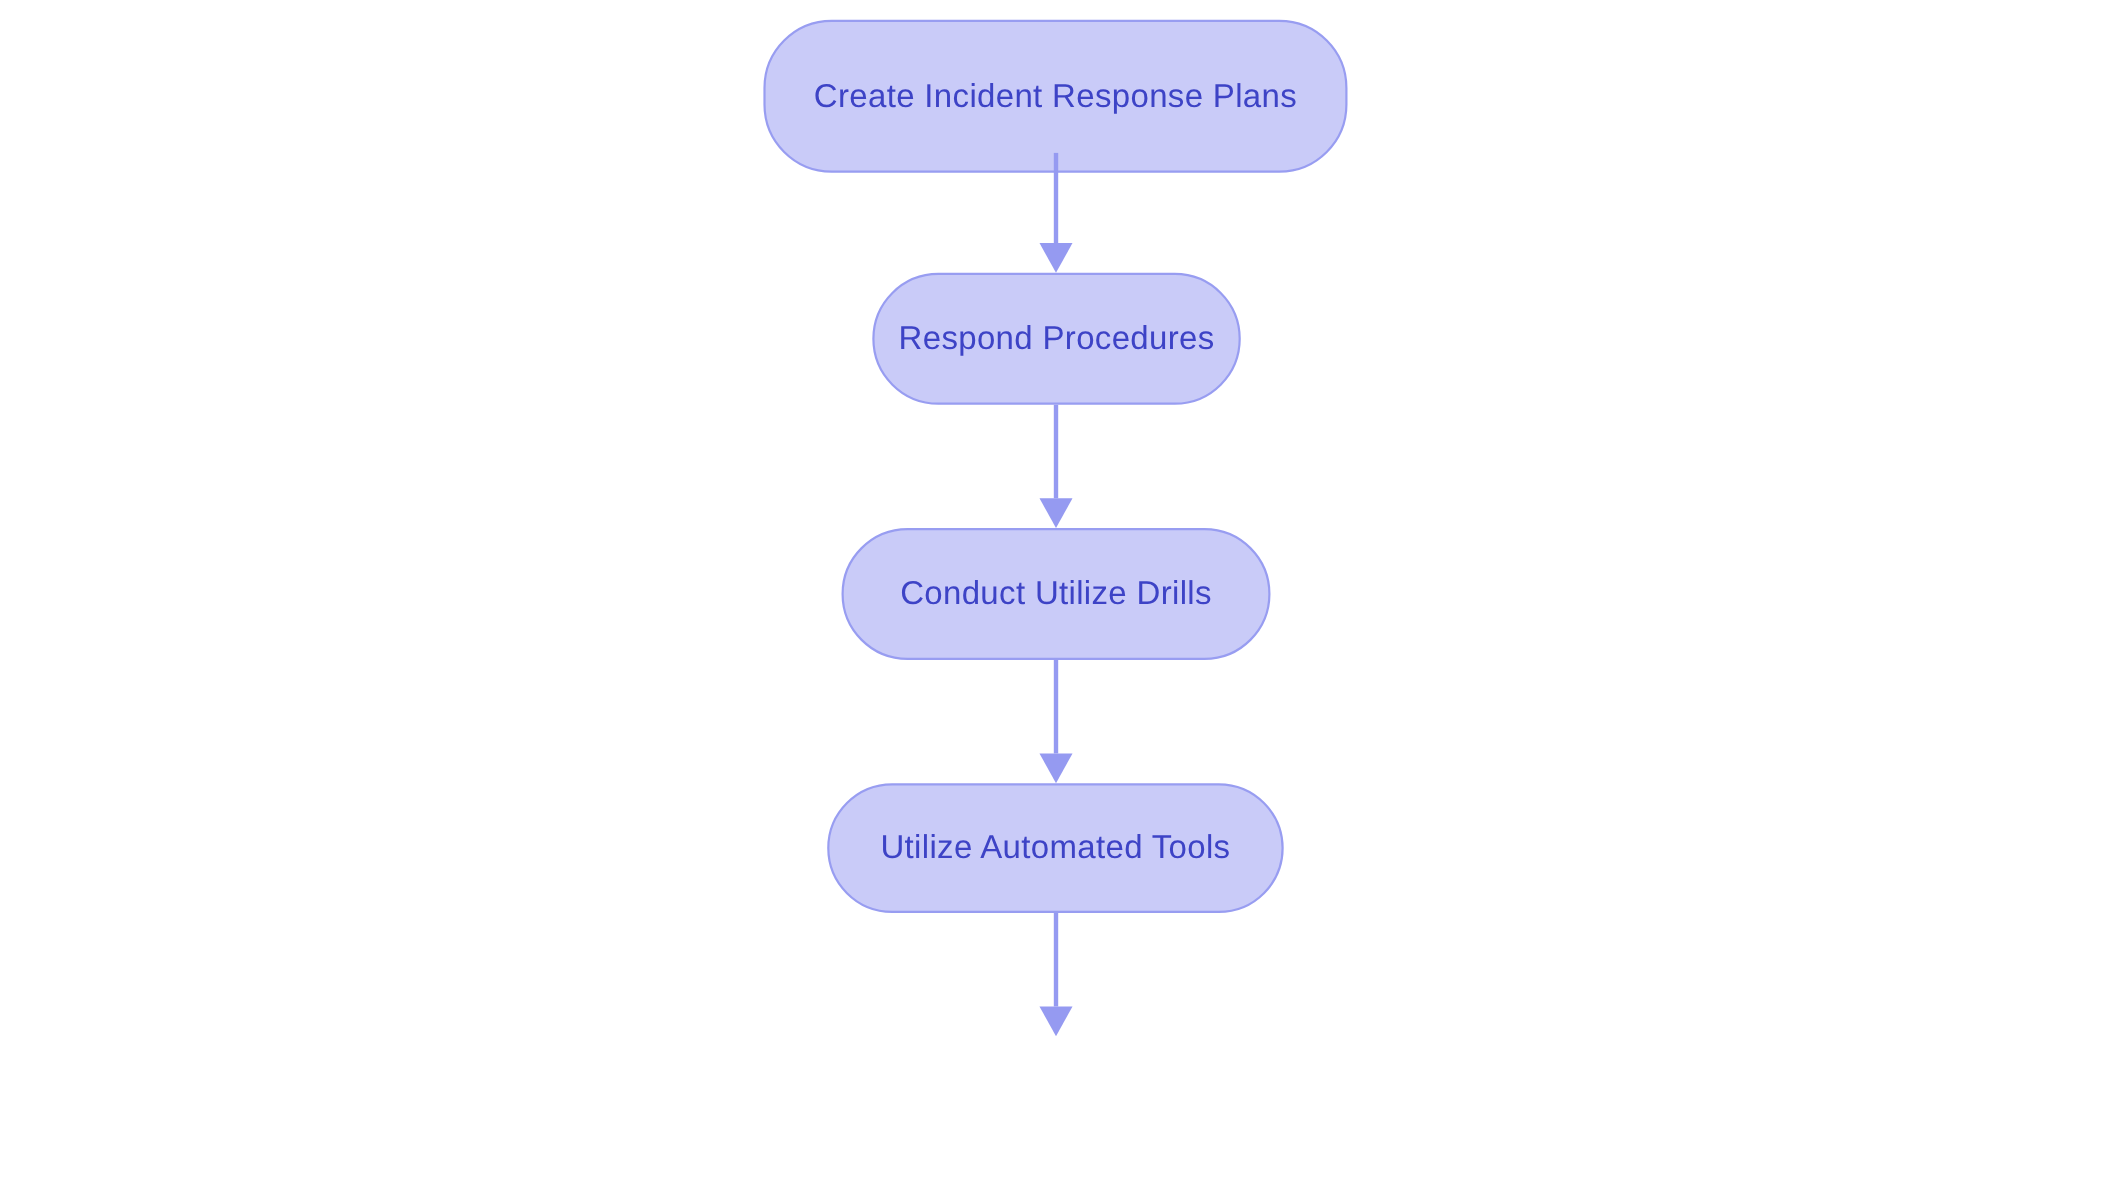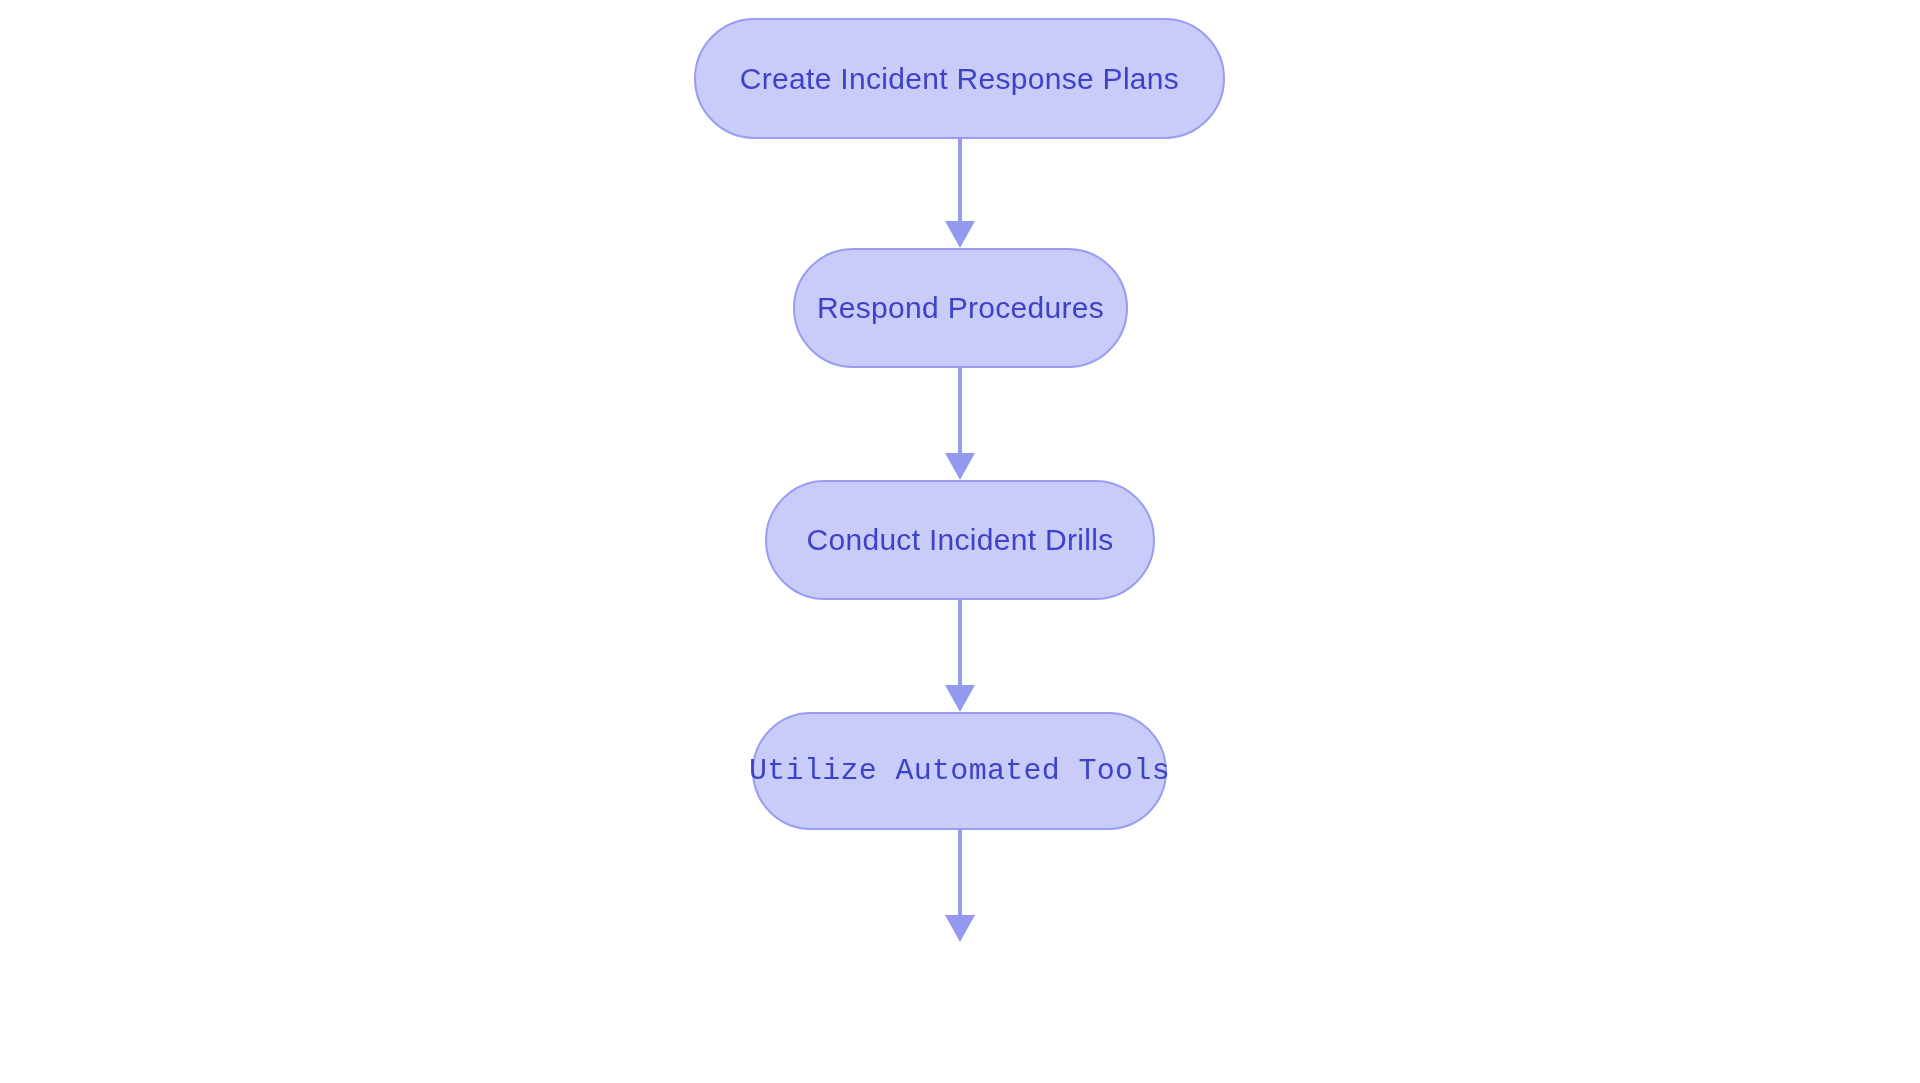--- a/index.html
+++ b/index.html
@@ -24,24 +24,24 @@
     background: var(--node-fill, #c9cbf8);
     border: 2px solid var(--node-border, #989df1);
     border-radius: 62px;
     color: var(--node-text, #3d43c6);
     font-size: 30px;
     font-weight: 500;
     letter-spacing: 0.3px;
     text-align: center;
     white-space: nowrap;
   }
-  .node-1 { left: 694px; top: 18px;  width: 531px; height: 121px; text-align: center; }
+  .node-1 { left: 694px; top: 18px;  width: 531px; height: 139px; text-align: center; }
   .node-2 { left: 793px; top: 248px; width: 335px; height: 120px; }
   .node-3 { left: 765px; top: 480px; width: 390px; height: 120px; }
-  .node-4 { left: 752px; top: 712px; width: 415px; height: 118px; font-family: Liberation Mono, monospace; }
+  .node-4 { left: 752px; top: 712px; width: 415px; height: 118px; }
   .node-5 { left: 770px; top: 942px; width: 382px; height: 118px; }
 
   .flow-edge {
     position: absolute;
     left: 945px;           
     width: 30px;
     display: flex;
     flex-direction: column;
     align-items: center;
   }
@@ -80,21 +80,21 @@
   <div class="flow-node node-2">
     <span>Respond Procedures</span>
   </div>
 
   <div class="flow-edge edge-2">
     <div class="edge-line"></div>
     <div class="edge-head"></div>
   </div>
 
   <div class="flow-node node-3">
-    <span>Conduct Incident Drills</span>
+    <span>Conduct Utilize Drills</span>
   </div>
 
   <div class="flow-edge edge-3">
     <div class="edge-line"></div>
     <div class="edge-head"></div>
   </div>
 
   <div class="flow-node node-4">
     <span>Utilize Automated Tools</span>
   </div>

